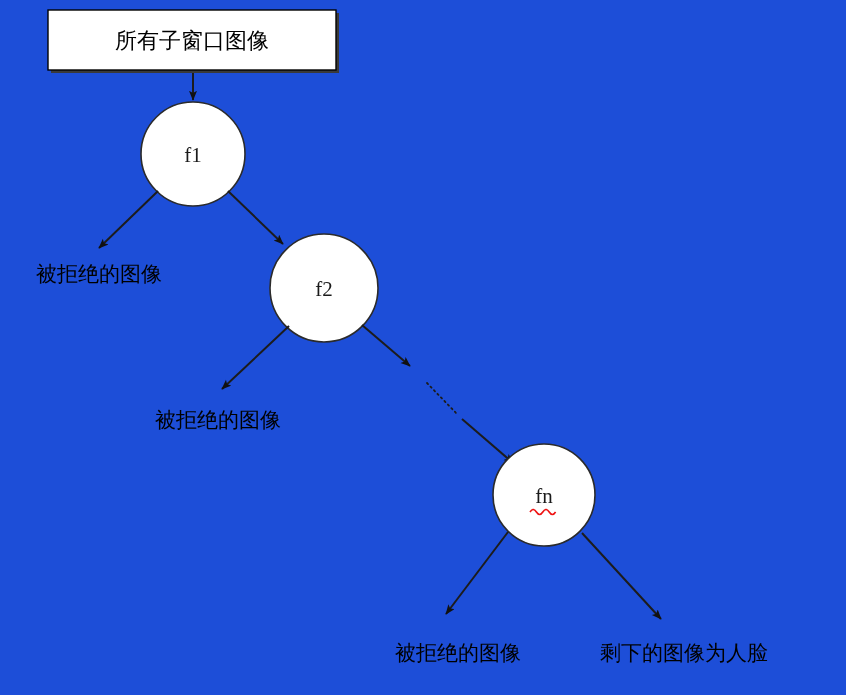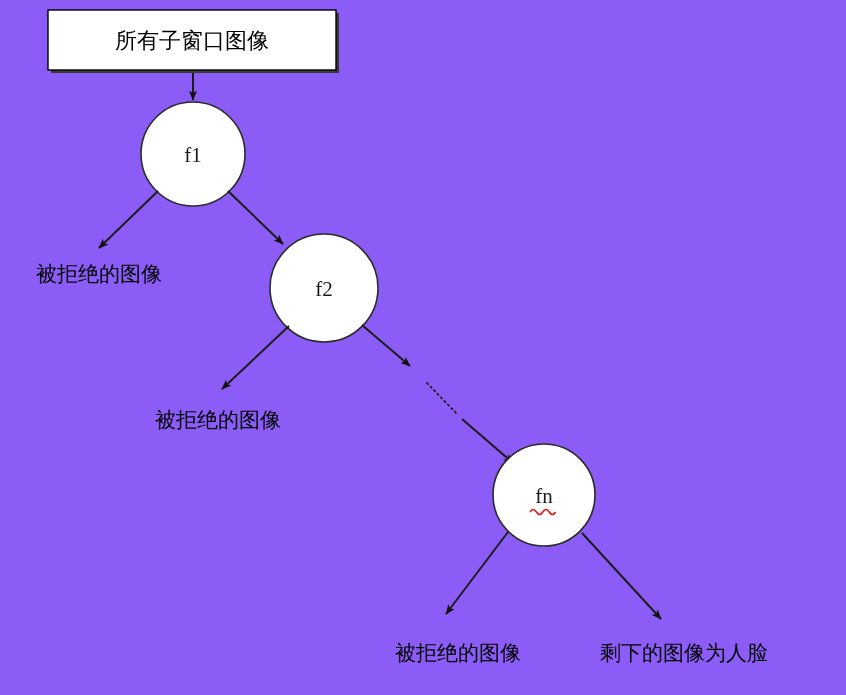--- a/index.html
+++ b/index.html
@@ -10,21 +10,21 @@
   body {
     width: 846px;
     height: 695px;
     font-family: "Liberation Serif", "DejaVu Serif", serif;
     overflow: hidden;
   }
   #diagram-root {
     position: relative;
     width: 846px;
     height: 695px;
-    background: #8b5cf6;
+    background: #1d4ed8;
   }
   #diagram-svg {
     position: absolute;
     top: 0;
     left: 0;
     width: 846px;
     height: 695px;
   }
   .node-label {
     font-family: "Liberation Serif", "DejaVu Serif", serif;

